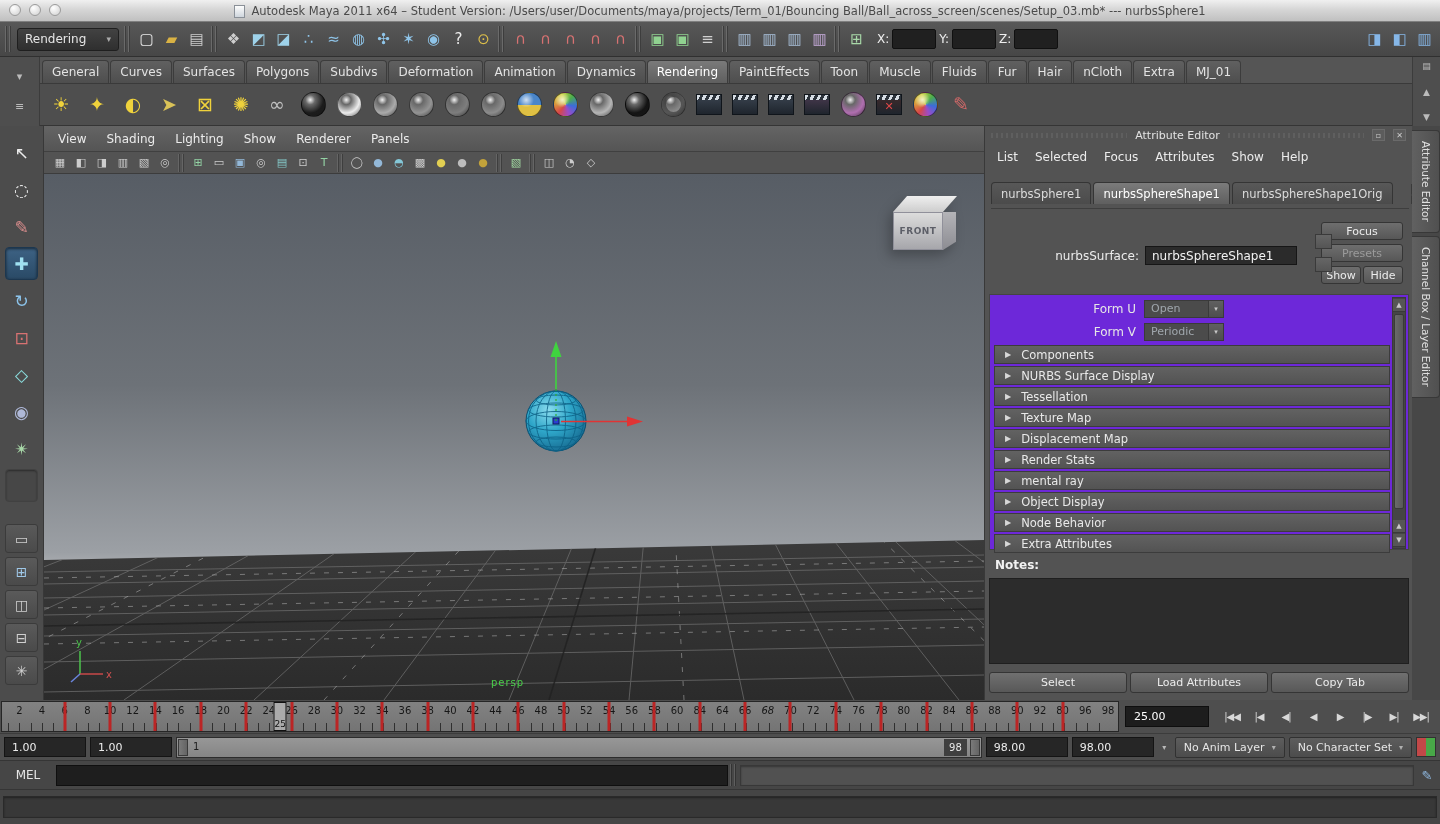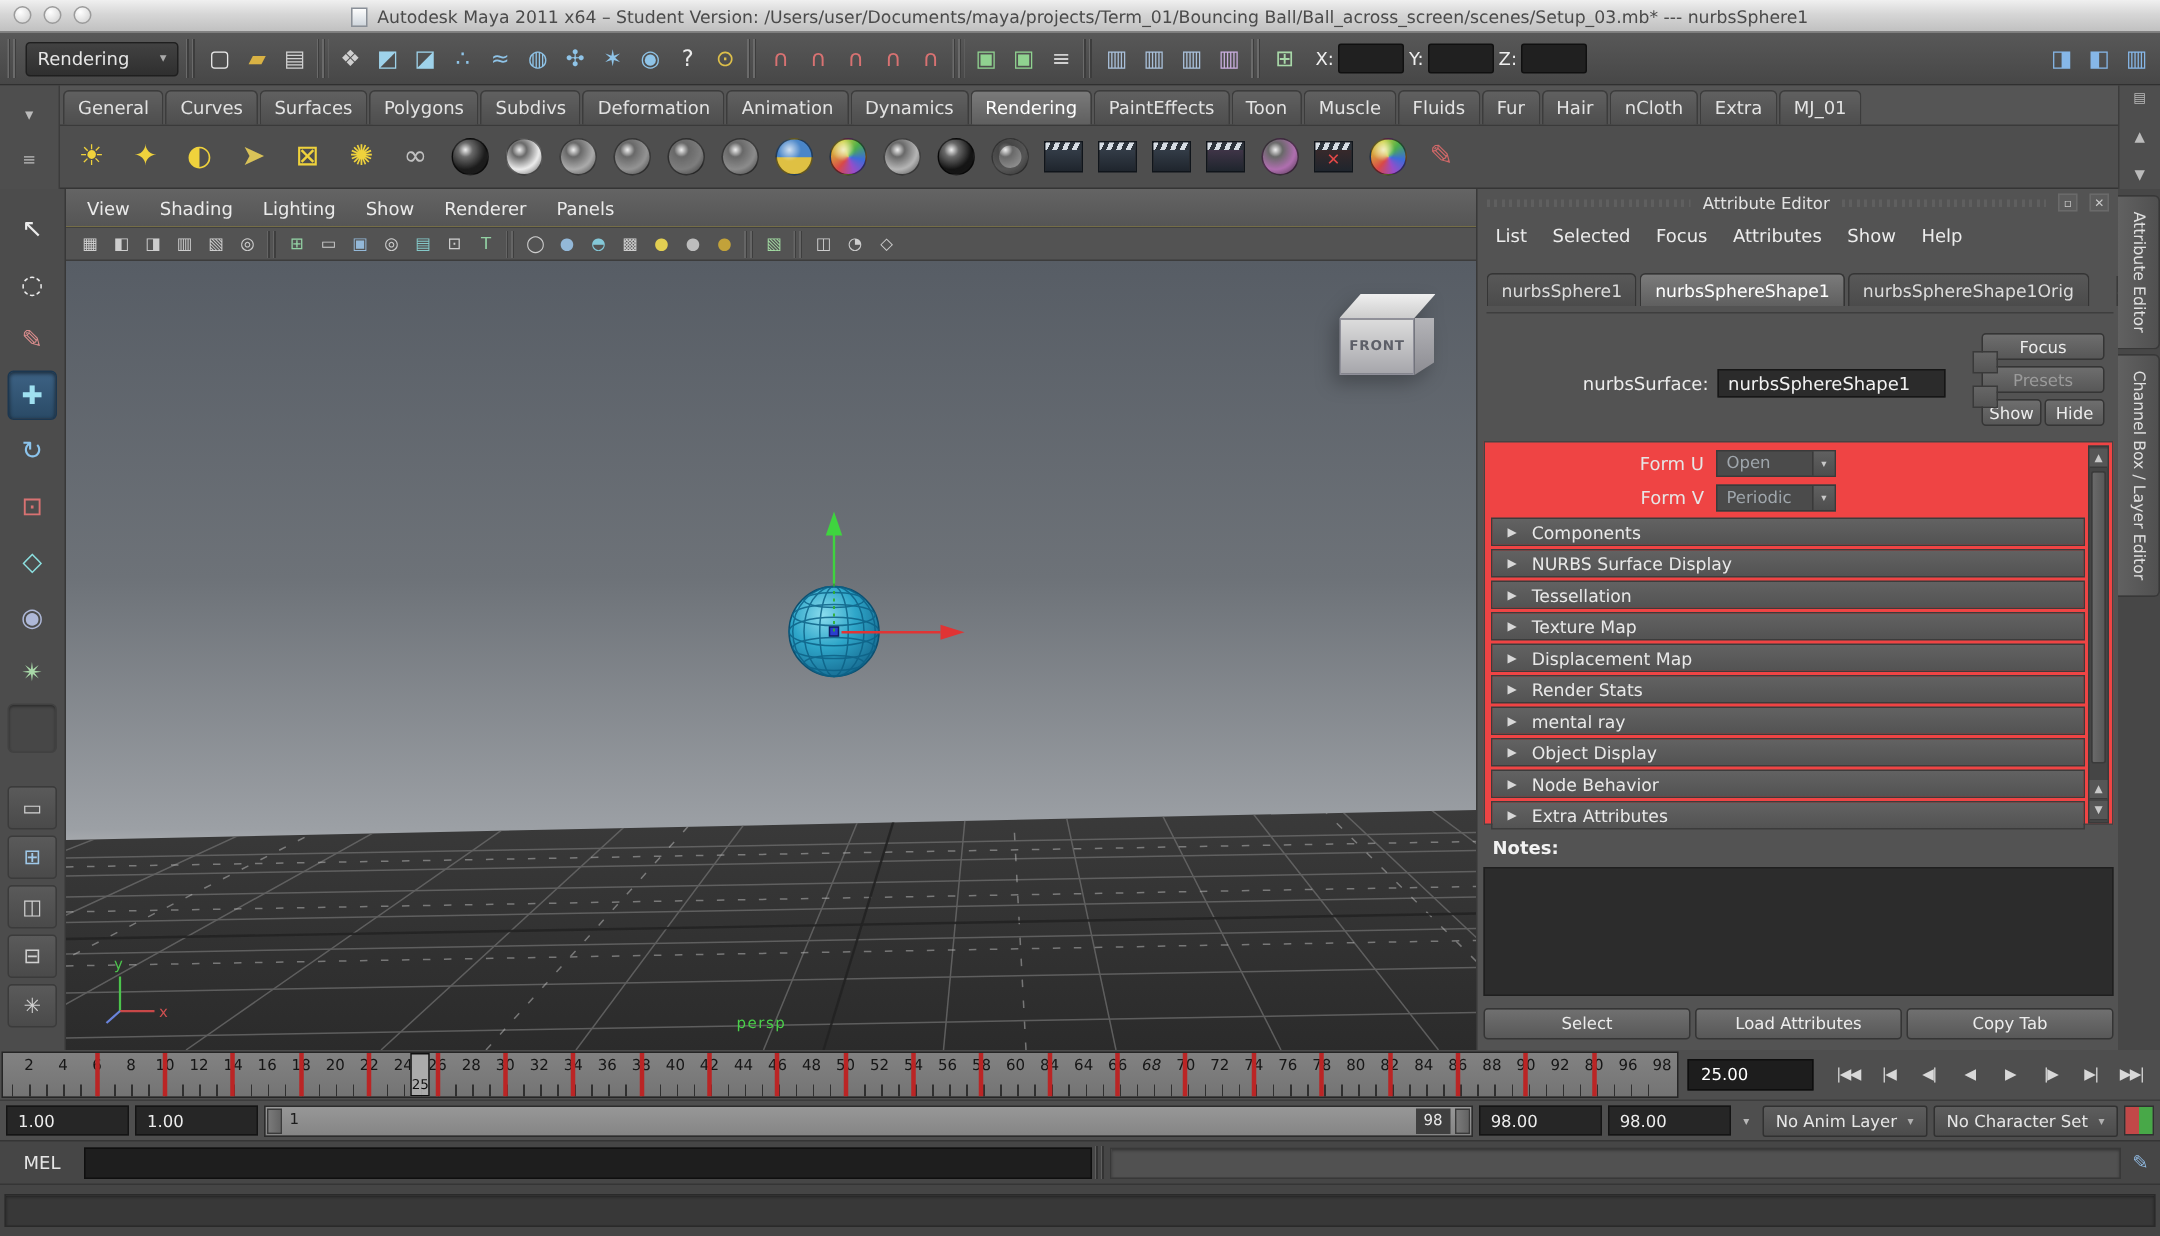--- a/index.html
+++ b/index.html
@@ -47,21 +47,21 @@
 .toolbox{position:absolute;left:0;top:126px;width:44px;height:574px;background:#4c4c4c;border-right:1px solid #383838;display:flex;flex-direction:column;align-items:center;padding-top:10px;}
 .toolcol{display:flex;flex-direction:column;gap:4px;align-items:center;}
 .tool{width:33px;height:33px;border-radius:4px;display:flex;align-items:center;justify-content:center;}
 .tglyph{font-size:17px;color:var(--c,#ccc);}
 .tool.active{background:linear-gradient(#3d6284,#2a4a66);border:1px solid #1c3750;box-shadow:inset 0 1px 3px rgba(0,0,0,.6);}
 .tool.empty{border:1px solid #414141;background:#474747;box-shadow:inset 0 1px 2px rgba(0,0,0,.4);}
 .layouts{margin-top:22px;display:flex;flex-direction:column;gap:4px;align-items:center;}
 .layoutbtn{width:33px;height:29px;border:1px solid #3b3b3b;border-radius:3px;background:linear-gradient(#5a5a5a,#4a4a4a);display:flex;align-items:center;justify-content:center;font-size:14px;color:var(--c,#ccc);}
 
 
-.vp{position:absolute;left:44px;top:126px;width:940px;height:574px;display:flex;flex-direction:column;background:#fde047;}
+.vp{position:absolute;left:44px;top:126px;width:940px;height:574px;display:flex;flex-direction:column;background:#fef9c3;}
 .vp-menubar{height:26px;background:linear-gradient(#646464,#555);border-bottom:1px solid #404040;display:flex;align-items:center;gap:20px;padding:0 14px;flex:0 0 26px;}
 .vp-menu{color:#ebebeb;}
 .vp-iconbar{height:22px;background:#535353;border-bottom:1px solid #3c3c3c;display:flex;align-items:center;padding:0 6px;gap:1px;flex:0 0 22px;}
 .vpicon{width:20px;height:18px;display:flex;align-items:center;justify-content:center;font-size:11px;color:var(--c,#c6c6c6);}
 .vpicon.divider{width:7px;height:18px;background:repeating-linear-gradient(90deg,#656565 0 1px,#3e3e3e 1px 2px,transparent 2px 4px);margin:0 2px;}
 .vp-canvas{position:relative;flex:1;background:linear-gradient(180deg,#575d65 0%,#6d7278 40%,#9ca0a5 72%,#a8abaf 74%);overflow:hidden;}
 .vp-svg{position:absolute;left:0;top:0;}
 .cam-label{position:absolute;left:447px;top:503px;color:#4ad04a;font-size:10px;letter-spacing:1px;}
 .viewcube{position:absolute;left:848px;top:22px;width:70px;height:62px;filter:drop-shadow(-4px 6px 6px rgba(0,0,0,.25));}
 .vc-top{position:absolute;left:1px;top:0;width:64px;height:16px;background:linear-gradient(#efefef,#cdcdcd);clip-path:polygon(22% 0,100% 0,78% 100%,0 100%);}
@@ -85,21 +85,21 @@
 .ae-btn.disabled{color:#9b9b9b;}
 .focusbtn{position:absolute;right:10px;top:16px;width:82px;}
 .presetsbtn{position:absolute;right:10px;top:38px;width:82px;}
 .showhide{position:absolute;right:10px;top:60px;width:82px;display:flex;gap:2px;}
 .showhide .ae-btn{flex:1;}
 .noderow{position:absolute;left:0;top:40px;display:flex;align-items:center;}
 .nodelabel{width:160px;text-align:right;color:#ececec;padding-right:6px;}
 .nodefield{width:152px;height:19px;background:#2b2b2b;border:1px solid #161616;color:#f2f2f2;display:flex;align-items:center;padding:0 6px;}
 .connbtns{position:absolute;left:330px;top:28px;display:flex;flex-direction:column;gap:8px;}
 .connbtn{width:17px;height:15px;border:1px solid #3a3a3a;background:linear-gradient(#666,#555);color:#ccc;font-size:8px;display:flex;align-items:center;justify-content:center;}
-.ae-scroll{position:absolute;left:4px;top:168px;width:420px;height:256px;background:#ef4444;border:1px solid #444;padding:4px 18px 4px 4px;}
+.ae-scroll{position:absolute;left:4px;top:168px;width:420px;height:256px;background:#6d28d9;border:1px solid #444;padding:4px 18px 4px 4px;}
 .formrow{height:19px;margin-bottom:4px;display:flex;align-items:center;}
 .formlabel{width:150px;text-align:right;padding-right:8px;color:#e6e6e6;}
 .formdd{width:80px;height:18px;background:#4b4b4b;border:1px solid #3a3a3a;display:flex;align-items:center;color:#9fa6ac;font-size:11px;padding-left:6px;}
 .formdd .ddb{margin-left:auto;width:15px;height:16px;background:linear-gradient(#606060,#4e4e4e);border-left:1px solid #3a3a3a;display:flex;align-items:center;justify-content:center;font-size:7px;color:#c8c8c8;}
 .section{height:19px;margin:2px 0;background:linear-gradient(#626262,#535353);border:1px solid #3c3c3c;display:flex;align-items:center;gap:10px;padding-left:10px;}
 .section .tri{font-size:8px;color:#d8d8d8;}
 .section .slabel{font-weight:normal;color:#e9e9e9;font-size:11.5px;}
 .ae-sb{position:absolute;right:2px;top:2px;width:14px;height:252px;background:#454545;border:1px solid #3a3a3a;}
 .sb-thumb{position:absolute;left:1px;right:1px;top:16px;height:195px;background:linear-gradient(90deg,#6a6a6a,#585858);border:1px solid #3a3a3a;border-radius:2px;}
 .sb-arrow{position:absolute;left:0;right:0;height:13px;display:flex;align-items:center;justify-content:center;font-size:7px;color:#c8c8c8;background:#565656;border-bottom:1px solid #3a3a3a;}

